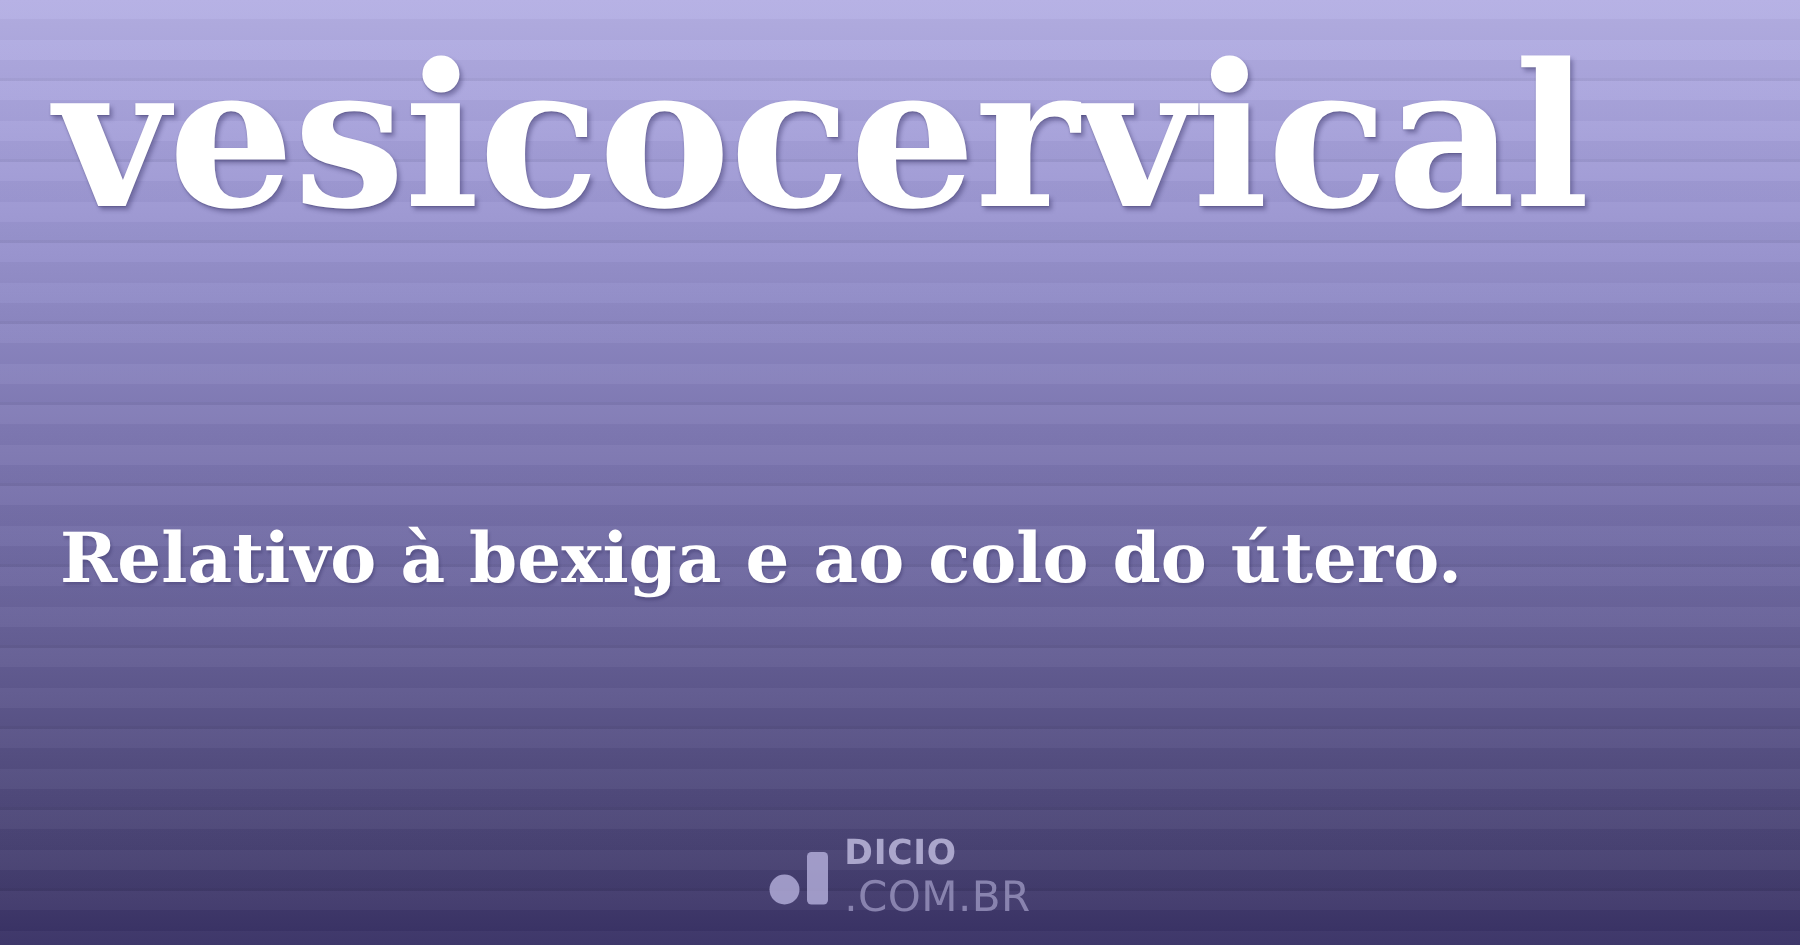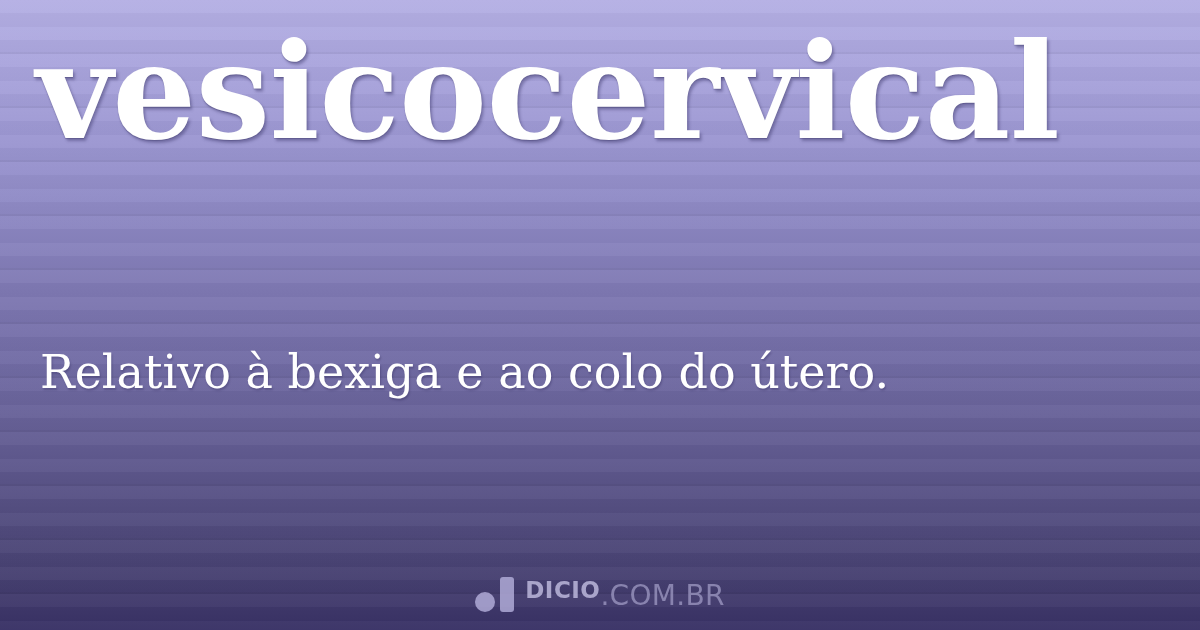--- a/index.html
+++ b/index.html
@@ -89,21 +89,21 @@
   .definition-wrap {
     position: absolute;
     left: 0;
     top: 345px;
     width: 1200px;
     padding: 0 40px;
   }
 
   .definition {
     font-family: "DejaVu Serif", serif;
-    font-weight: 400;
+    font-weight: 700;
     font-size: 46px;
     line-height: 1.18;
     color: #ffffff;
     white-space: nowrap;
     text-shadow: 1px 2px 2px rgba(44, 38, 86, 0.32);
   }
 
   
   .logo {
     position: absolute;
@@ -133,21 +133,21 @@
 
   .logo-bar {
     width: 14px;
     height: 35px;
     border-radius: 3px;
     background: #b6b1dd;
   }
 
   .logo-text {
     display: flex;
-    flex-direction: row;
+    flex-direction: column;
     justify-content: center;
     line-height: 1;
   }
 
   .logo-title {
     font-family: "DejaVu Sans", sans-serif;
     font-weight: 700;
     font-size: 23px;
     letter-spacing: 0.5px;
     color: #c3bfe2;

